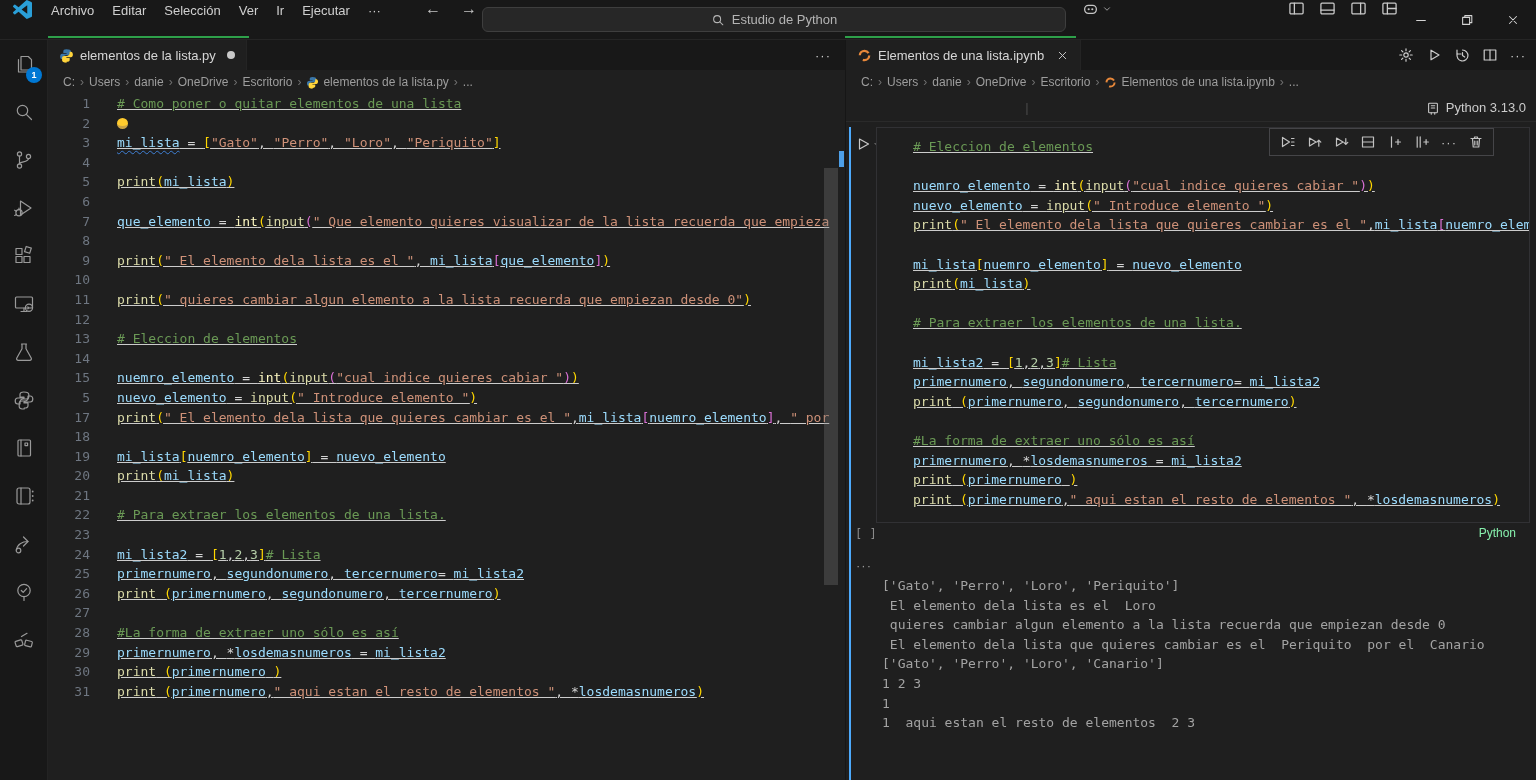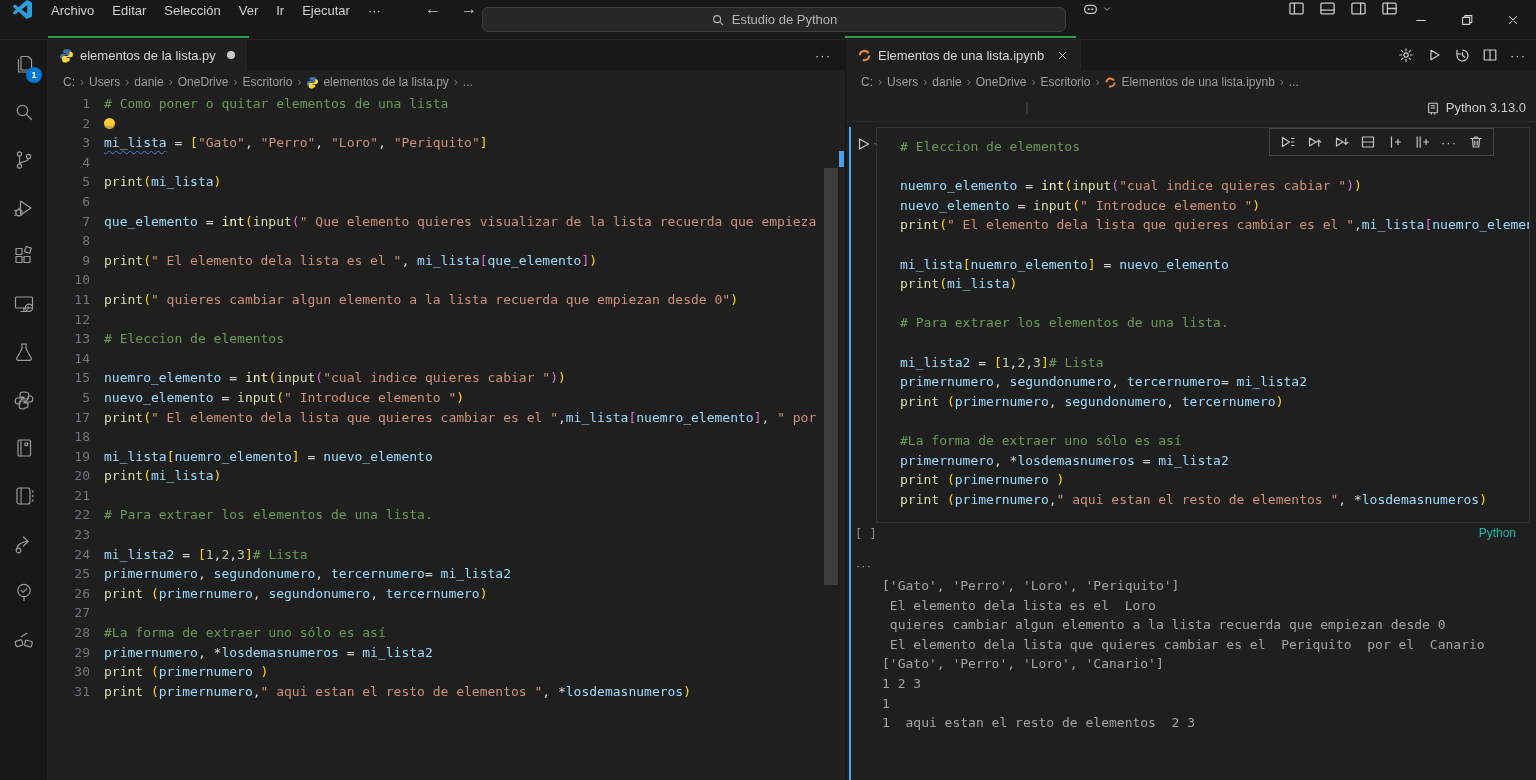--- a/index.html
+++ b/index.html
@@ -52,21 +52,21 @@
 
   .breadcrumb { height:24px; display:flex; align-items:center; gap:5px; padding-left:15px; color:#9d9d9d; font-size:12px; }
   .bc-sep { color:#707070; font-size:12px; }
   .bc-item { display:flex; align-items:center; gap:4px; }
 
   
   .codearea { position:absolute; top:54px; left:0; right:0; bottom:0; overflow:hidden;
     font-family:"DejaVu Sans Mono","Liberation Mono",monospace; font-size:13px; line-height:19.6px; }
   .code-line { display:flex; height:19.6px; white-space:pre; }
   .ln { width:42px; text-align:right; color:#6e7681; flex:none; }
-  .ct { margin-left:14px; white-space:pre; }
+  .ct { margin-left:27px; white-space:pre;text-decoration:underline; }
   .tk-c { color:#6a9955; }
   .tk-v { color:#9cdcfe; }
   .tk-vw { color:#9cdcfe; text-decoration:underline wavy #3e7fd4 1px; text-underline-offset:3px; }
   .tk-f { color:#dcdcaa; }
   .tk-t { color:#fef9c3; }
   .tk-s { color:#ce9178; }
   .tk-n { color:#b5cea8; }
   .tk-p { color:#d4d4d4; }
   .tk-b1 { color:#ffd700; }
   .tk-b2 { color:#da70d6; }
@@ -85,21 +85,21 @@
   .nb-area { position:absolute; top:82px; left:0; right:0; bottom:0; background:#1f1f1f; }
   .focus-line { position:absolute; left:3px; top:5px; width:2px; bottom:0; background:#4daafc; }
   .run-gutter { position:absolute; left:9px; top:14px; display:flex; align-items:center; gap:2px; color:#c8c8c8; }
   .cell-editor { position:absolute; left:30px; right:6px; top:5px; height:396px;
     border:1px solid #313134; background:#1f1f1f; padding:9px 0 0 9px; overflow:hidden;
     font-family:"DejaVu Sans Mono","Liberation Mono",monospace; font-size:13px; line-height:19.6px; }
   .cell-toolbar { position:absolute; top:6px; right:42px; display:flex; align-items:center; gap:11px;
     padding:5px 9px; background:#1f1f1f; border:1px solid #454548; color:#c2c2c2; z-index:2; }
   .exec-count { position:absolute; left:9px; top:405px; color:#8a8a8a;
     font-family:"DejaVu Sans Mono","Liberation Mono",monospace; font-size:12px; }
-  .cell-lang { position:absolute; right:20px; top:404px; color:#14b8a6; font-size:12px;padding-left:20px; }
+  .cell-lang { position:absolute; right:20px; top:404px; color:#86efac; font-size:12px;padding-left:20px; }
   .out-more { position:absolute; left:10px; top:436px; color:#9a9a9a; letter-spacing:1px; }
   .output { position:absolute; left:36px; right:0; top:434px; bottom:0; overflow:hidden; color:#a3a3a3;
     font-family:"DejaVu Sans Mono","Liberation Mono",monospace; font-size:13px; line-height:19.6px; white-space:pre;margin-top:20px; }
 </style>
 </head>
 <body>
 
 <div class="titlebar">
   <span class="vslogo">
     <svg width="19" height="19" viewBox="0 0 24 24">

